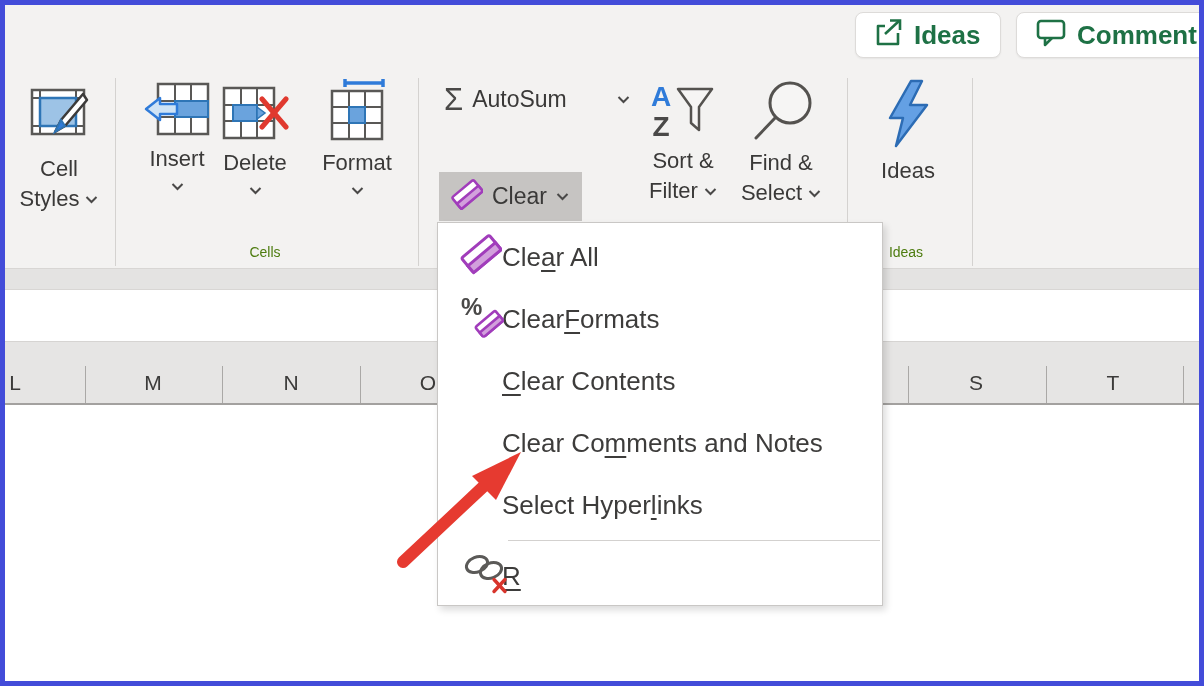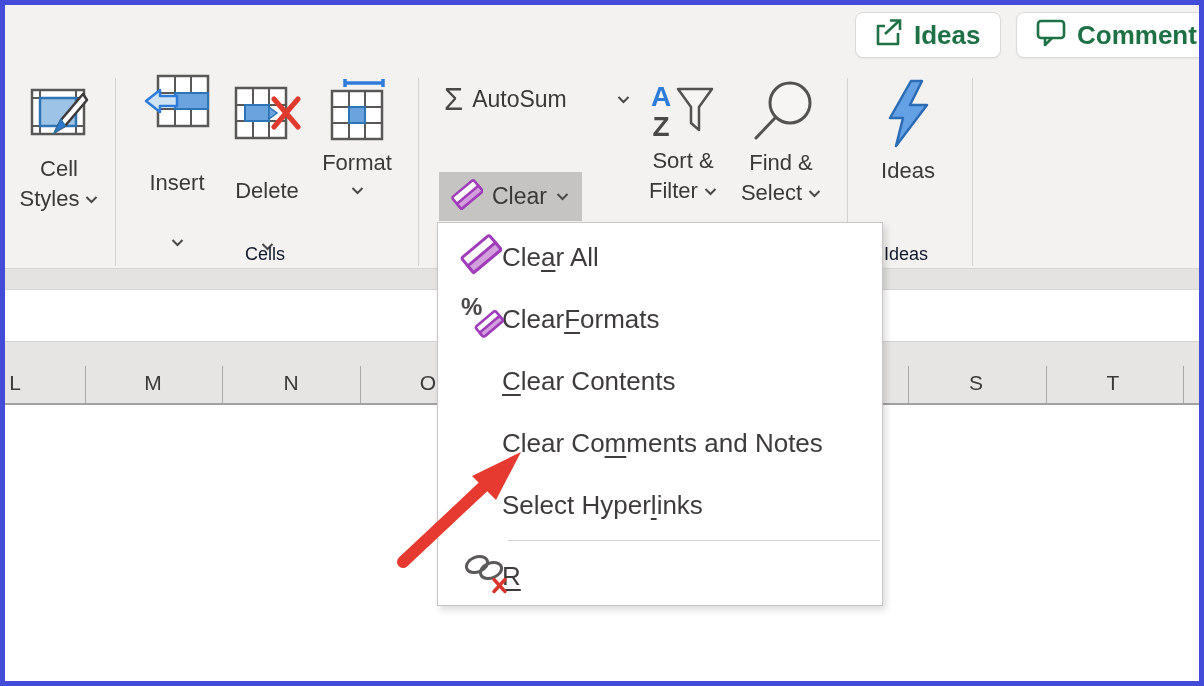--- a/index.html
+++ b/index.html
@@ -9,21 +9,21 @@
     overflow:hidden; font-family:"Liberation Sans", sans-serif; color:#3b3a39;
   }
   .blue-frame { position:absolute; inset:0; border:5px solid #434cd9; z-index:60; pointer-events:none; }
 
   
   .ribbon { position:absolute; left:5px; top:5px; right:5px; height:263px; background:#f3f2f1; }
   .vsep { position:absolute; top:73px; width:1px; height:188px; background:#d4d2d0; }
   .big-btn { position:absolute; display:flex; flex-direction:column; align-items:center;
              font-size:22px; color:#3a3938; cursor:default; }
   .big-btn .lbl { line-height:30px; white-space:nowrap; display:flex; align-items:center; gap:6px; }
-  .grp-lbl { position:absolute; font-size:18px; color:#0f172a; transform:translateX(-50%); white-space:nowrap; }
+  .grp-lbl { position:absolute; font-size:14px; color:#4d7c0f; transform:translateX(-50%); white-space:nowrap; }
   .row-btn { position:absolute; display:flex; align-items:center; gap:9px; font-size:23px; color:#3a3938; white-space:nowrap; }
   .clear-pressed { background:#c6c4c2; padding:0 12px; }
 
   .pill-btn { position:absolute; top:12px; height:46px; background:#fff; border:1px solid #dddbd9;
               border-radius:8px; display:flex; align-items:center; gap:10px; padding:0 18px;
               font-size:26px; font-weight:700; color:#1e7145; box-shadow:0 1px 2px rgba(0,0,0,.06); }
 
   
   .under-strip { position:absolute; left:5px; right:5px; top:268px; height:22px; background:#e4e3e2;
                  border-top:1px solid #d8d6d4; border-bottom:1px solid #d8d6d4; }
@@ -74,39 +74,39 @@
     </span>
     <span class="lbl">Cell</span>
     <span class="lbl">
       <span>Styles</span>
       <svg class="chev" width="13" height="9" viewBox="0 0 13 9">
           <polyline points="1.5,2 6.5,7 11.5,2" fill="none" stroke="#4a4948" stroke-width="2"></polyline>
         </svg>
     </span>
   </div>
 
-  <div class="big-btn" style="left:140px; top:72px; width:74px;gap:32px;">
+  <div class="big-btn" style="left:140px; top:80px; width:74px;">
     <span>
       <svg width="68" height="58" viewBox="0 0 68 58">
         <rect x="15" y="4" width="50" height="50" fill="#fff" stroke="#595856" stroke-width="2.5"></rect>
         <line x1="32" y1="4" x2="32" y2="54" stroke="#595856" stroke-width="2"></line>
         <line x1="48" y1="4" x2="48" y2="54" stroke="#595856" stroke-width="2"></line>
         <line x1="15" y1="21" x2="65" y2="21" stroke="#595856" stroke-width="2"></line>
         <line x1="15" y1="37" x2="65" y2="37" stroke="#595856" stroke-width="2"></line>
         <rect x="32" y="21" width="33" height="16" fill="#6aa3dd" stroke="#2e75b6" stroke-width="2"></rect>
         <path d="M3 29 L17 18 V24 H34 V34 H17 V40 Z" fill="#cfe3f5" stroke="#2f7bd9" stroke-width="2.5" stroke-linejoin="round"></path>
       </svg>
     </span>
     <span class="lbl">Insert</span>
     <svg class="chev" style="margin-top:8px" width="13" height="9" viewBox="0 0 13 9">
         <polyline points="1.5,2 6.5,7 11.5,2" fill="none" stroke="#4a4948" stroke-width="2"></polyline>
       </svg>
   </div>
 
-  <div class="big-btn" style="left:228px; top:84px; width:78px;gap:28px;">
+  <div class="big-btn" style="left:216px; top:84px; width:78px;">
     <span>
       <svg width="68" height="58" viewBox="0 0 68 58">
         <rect x="3" y="4" width="50" height="50" fill="#fff" stroke="#595856" stroke-width="2.5"></rect>
         <line x1="20" y1="4" x2="20" y2="54" stroke="#595856" stroke-width="2"></line>
         <line x1="36" y1="4" x2="36" y2="54" stroke="#595856" stroke-width="2"></line>
         <line x1="3" y1="21" x2="53" y2="21" stroke="#595856" stroke-width="2"></line>
         <line x1="3" y1="37" x2="53" y2="37" stroke="#595856" stroke-width="2"></line>
         <rect x="12" y="21" width="24" height="16" fill="#6aa3dd" stroke="#2e75b6" stroke-width="2"></rect>
         <path d="M36 23 L44 29 L36 35 Z" fill="#6aa3dd" stroke="#2e75b6" stroke-width="1.5"></path>
         <line x1="41" y1="15" x2="65" y2="43" stroke="#e0392e" stroke-width="5" stroke-linecap="round"></line>

